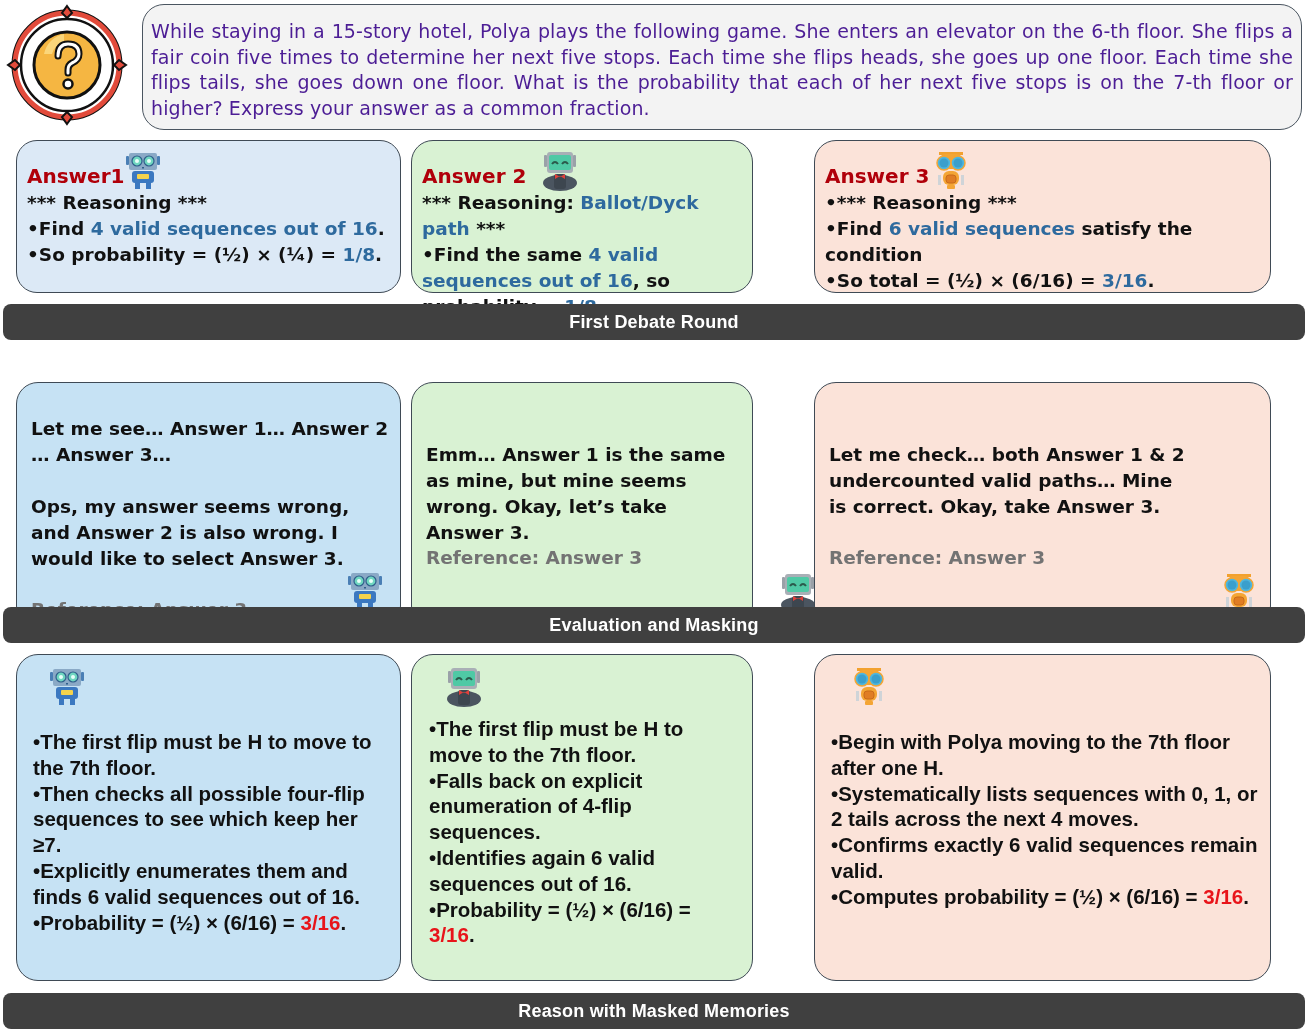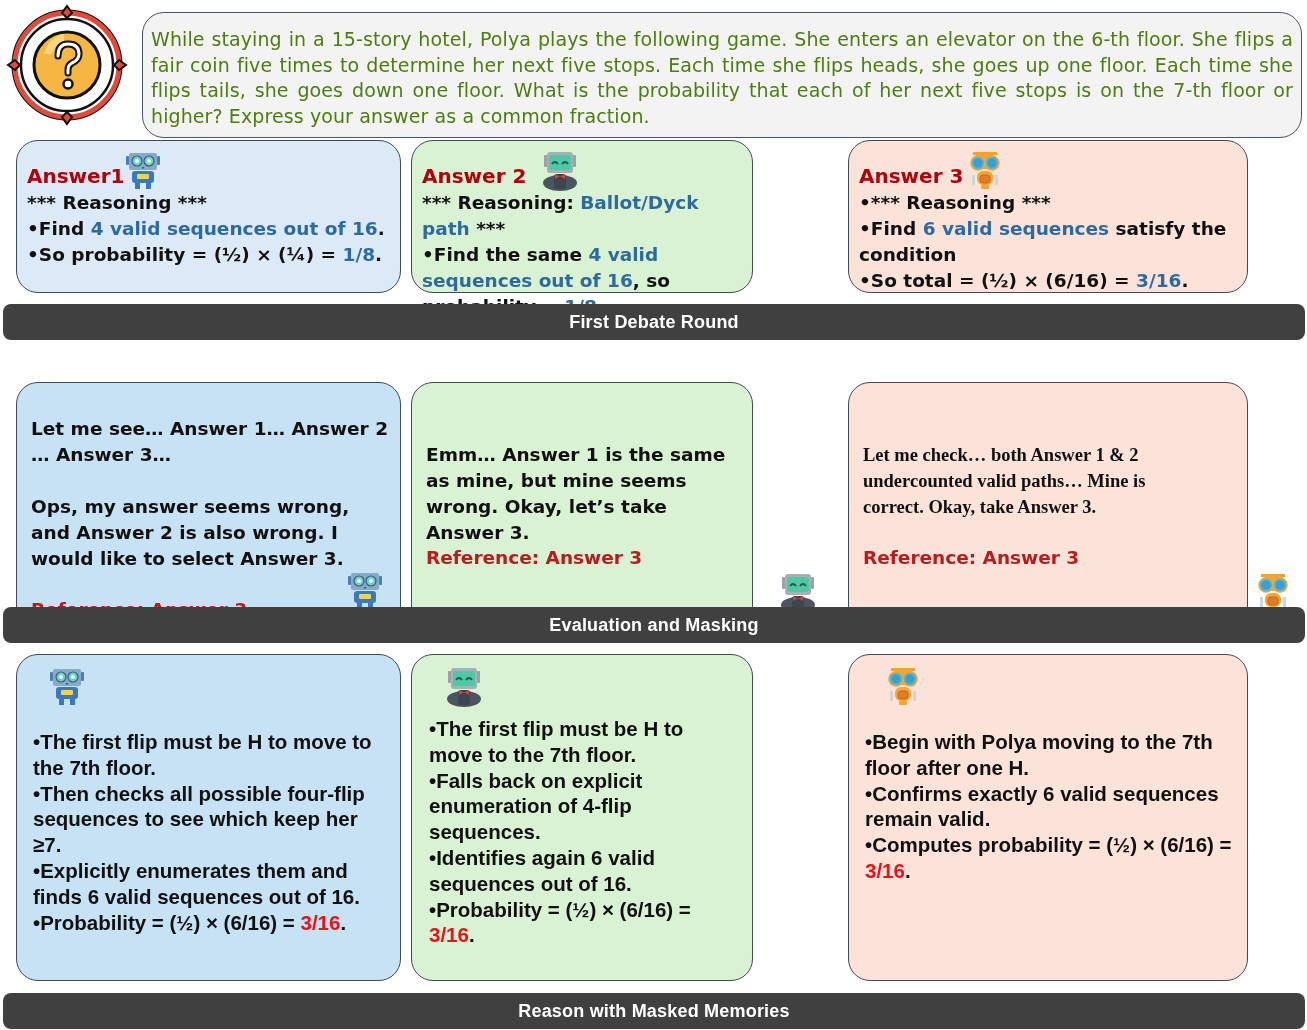--- a/index.html
+++ b/index.html
@@ -4,48 +4,48 @@
 <style>
   * { box-sizing: border-box; margin: 0; padding: 0; }
   html, body { width: 1307px; height: 1030px; background: #ffffff; overflow: hidden; }
   body { position: relative; font-family: "Liberation Sans", sans-serif; color: #111; }
 
   .abs { position: absolute; }
 
   
   .q-icon { left: 6px; top: 4px; width: 122px; height: 122px; }
   .q-box {
-    left: 142px; top: 12px; width: 1160px; height: 126px;
+    left: 142px; top: 4px; width: 1160px; height: 126px;
     background: #f3f3f3; border: 1.5px solid #4a5560; border-radius: 22px;
     padding: 14px 8px 0 8px;
     font-family: "DejaVu Sans", sans-serif; font-size: 19px; line-height: 25.5px;
-    text-align: justify; color: #4d7c0f; letter-spacing: 0.1px;
+    text-align: justify; color: #4c1d95; letter-spacing: 0.1px;
   }
 
   
   .card {
     border: 1.5px solid #3f4a55; border-radius: 22px;
     font-family: "DejaVu Sans", sans-serif; font-weight: bold;
   }
   .blue { background: #c6e2f4; }
   .green { background: #d9f2d3; }
   .peach { background: #fbe3d9; }
-  .blue-lt { background: #dce9f6; }
+  .blue-lt { background: #dce9f6; border-radius: 21px; }
 
   .row1 { top: 140px; height: 153px; padding: 22px 0 0 10px; font-size: 18.5px; line-height: 26px; }
   .row2 { top: 350px; height: 246px; font-size: 18.5px; line-height: 26px; margin-top: 32px; }
   .row3 { top: 654px; height: 327px; }
 
   .c1 { left: 16px; width: 385px; }
   .c2 { left: 411px; width: 342px; }
-  .c3 { left: 848px; width: 400px; }
+  .c3 { left: 814px; width: 457px; }
 
   .ans-title { color: #b0000a; font-size: 20px; }
   .hl { color: #2e6a9e; }
-  .red { color: #b91c1c; }
+  .red { color: #737373; }
   .bright-red { color: #e8141a; }
 
   .banner {
     left: 3px; width: 1302px; height: 36px; background: #404040;
     color: #ffffff; font-family: "Liberation Sans", sans-serif; font-weight: bold;
     font-size: 18px; text-align: center; line-height: 36px; letter-spacing: 0.2px; border-radius: 8px;
   }
 
   .robot { position: absolute; width: 40px; height: 40px; }
 
@@ -183,21 +183,21 @@
 
 <div class="abs card green row2 c2">
   <div class="txt" style="top:59px;">Emm… Answer 1 is the same as mine, but mine seems wrong. Okay, let’s take Answer 3.</div>
   <div class="txt red" style="top:162px;">Reference: Answer 3</div>
   <svg class="robot" style="left:366px; top:190px;">
       <use href="#robot-gray"></use>
     </svg>
 </div>
 
 <div class="abs card peach row2 c3">
-  <div class="txt" style="top:59px; right:80px;font-family:Liberation Serif, serif;">Let me check… both Answer 1 &amp; 2 undercounted valid paths… Mine is correct. Okay, take Answer 3.</div>
+  <div class="txt" style="top:59px; right:80px;">Let me check… both Answer 1 &amp; 2 undercounted valid paths… Mine is correct. Okay, take Answer 3.</div>
   <div class="txt red" style="top:162px;">Reference: Answer 3</div>
   <svg class="robot" style="left:404px; top:190px;">
       <use href="#robot-orange"></use>
     </svg>
 </div>
 
 <div class="abs banner" style="top:607px;">Evaluation and Masking</div>
 
 <div class="abs card blue row3 c1">
   <svg class="robot" style="left:30px; top:12px;">
@@ -222,18 +222,19 @@
     <div><span>•Probability = (½) × (6/16) = </span><span class="bright-red">3/16</span><span>.</span></div>
   </div>
 </div>
 
 <div class="abs card peach row3 c3">
   <svg class="robot" style="left:34px; top:12px;">
       <use href="#robot-orange"></use>
     </svg>
   <div class="txt" style="top:74px; left:16px; right:12px;">
     <div>•Begin with Polya moving to the 7th floor after one H.</div>
+    <div>•Systematically lists sequences with 0, 1, or 2 tails across the next 4 moves.</div>
     <div>•Confirms exactly 6 valid sequences remain valid.</div>
     <div><span>•Computes probability = (½) × (6/16) = </span><span class="bright-red">3/16</span><span>.</span></div>
   </div>
 </div>
 
 <div class="abs banner" style="top:993px;">Reason with Masked Memories</div>
 
 </body></html>

